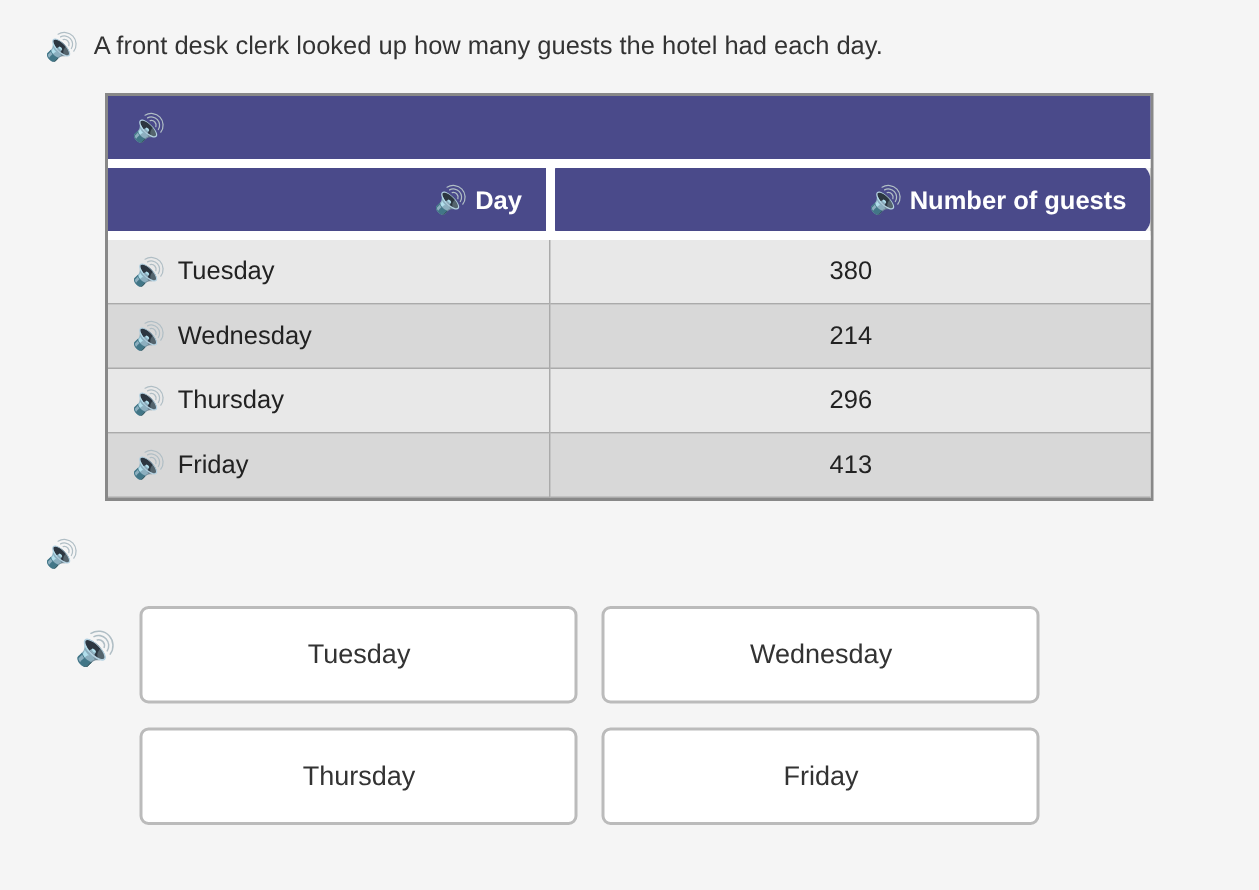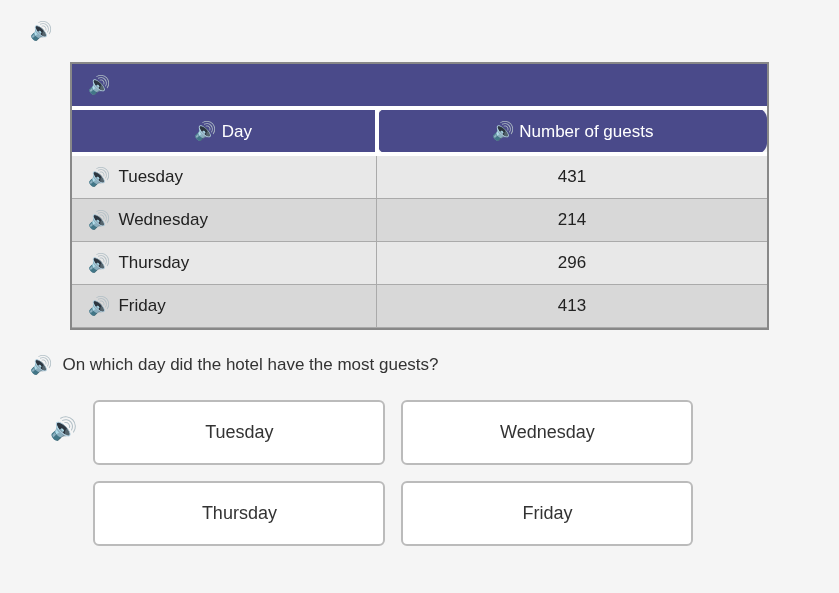--- a/index.html
+++ b/index.html
@@ -53,24 +53,24 @@
       border-collapse: collapse;
     }
 
     thead tr {
       background: #4a4a8a;
       color: white;
     }
 
     thead th {
       padding: 10px 16px;
-      text-align: center;
-      font-weight: normal;
-      font-size: 17px;
-      border: 4px solid #ffffff;
+      text-align: right;
+      font-weight: bold;
+      font-size: 17px;
+      border: 6px solid #ffffff;
     }
 
     thead th:first-child {
       border-left: none;
     }
 
     thead th:last-child {
       border-right: none;
       border-radius: 11px;
     }
@@ -156,20 +156,21 @@
     .spk {
       display: inline-block;
       font-size: 18px;
     }
   </style>
 </head>
 <body>
 
 <div class="intro-line">
   <span class="speaker-icon">🔊</span>
+  <span>A front desk clerk looked up how many guests the hotel had each day.</span>
 </div>
 
 <div class="table-container">
   <div class="table-title-row">
     <span class="spk">🔊</span>
   </div>
   <table>
     <thead>
       <tr>
         <th>
@@ -183,21 +184,21 @@
       </tr>
     </thead>
     <tbody id="table-body">
     <tr>
           <td>
             <div class="day-cell">
               <span class="spk">🔊</span>
               <span>Tuesday</span>
             </div>
           </td>
-          <td>431</td>
+          <td>380</td>
         </tr>
         <tr>
           <td>
             <div class="day-cell">
               <span class="spk">🔊</span>
               <span>Wednesday</span>
             </div>
           </td>
           <td>214</td>
         </tr>
@@ -218,21 +219,20 @@
             </div>
           </td>
           <td>413</td>
         </tr>
       </tbody>
   </table>
 </div>
 
 <div class="question-line">
   <span class="speaker-icon">🔊</span>
-  <span>On which day did the hotel have the most guests?</span>
 </div>
 
 <div class="answers-area">
   <div class="speaker-standalone">🔊</div>
   <div class="answers-grid" id="answers-grid">
   <button class="answer-btn">Tuesday</button>
       <button class="answer-btn">Wednesday</button>
       <button class="answer-btn">Thursday</button>
       <button class="answer-btn">Friday</button>
     </div>

